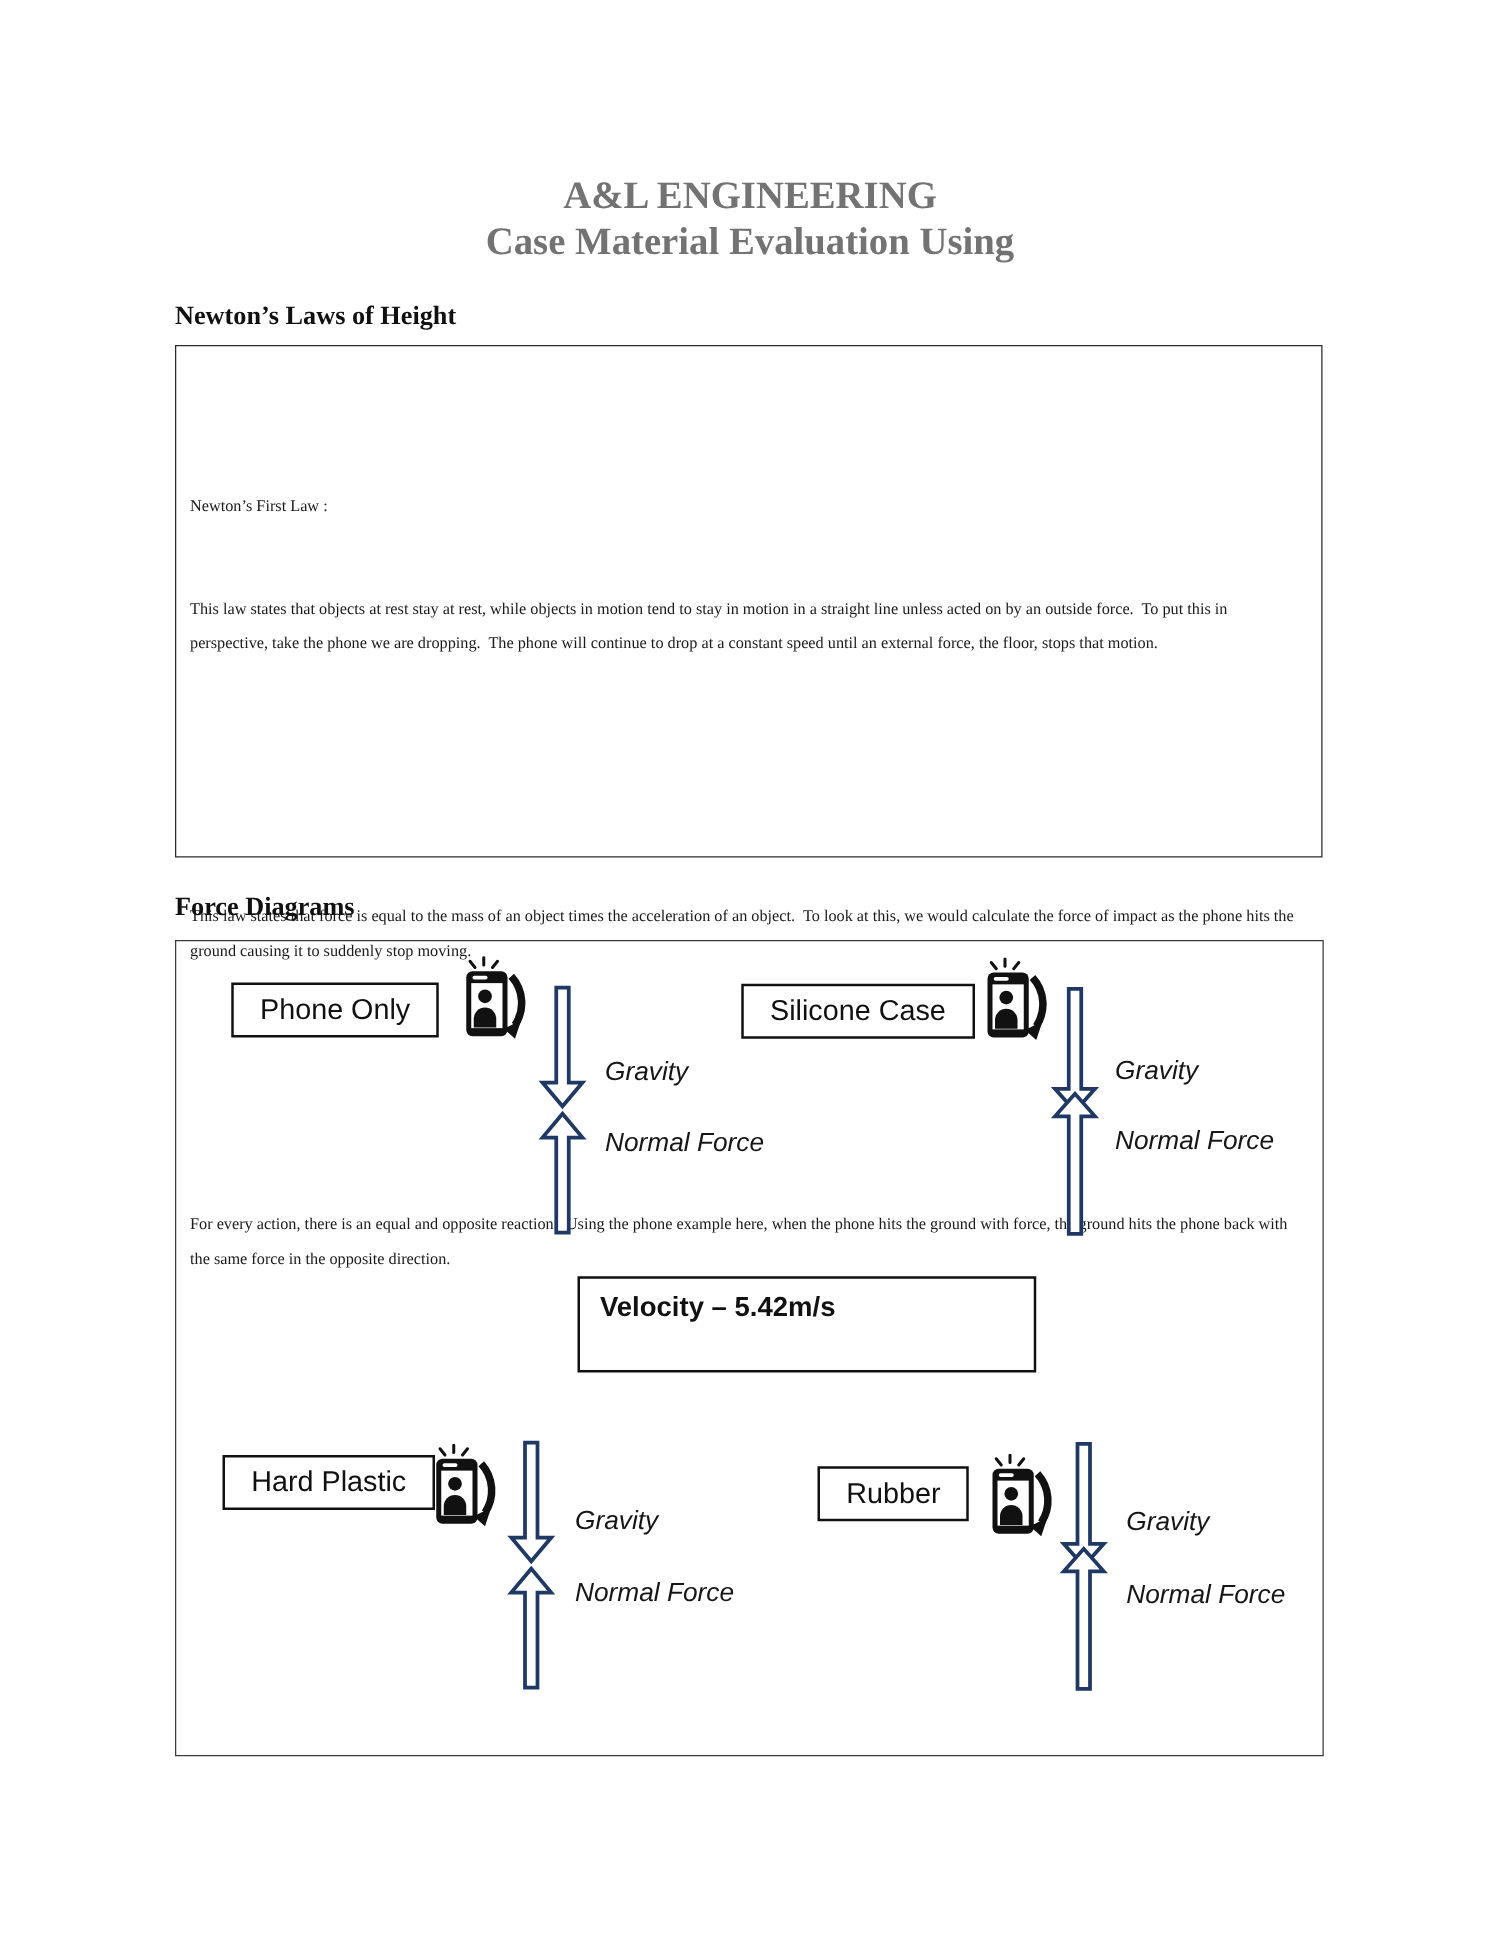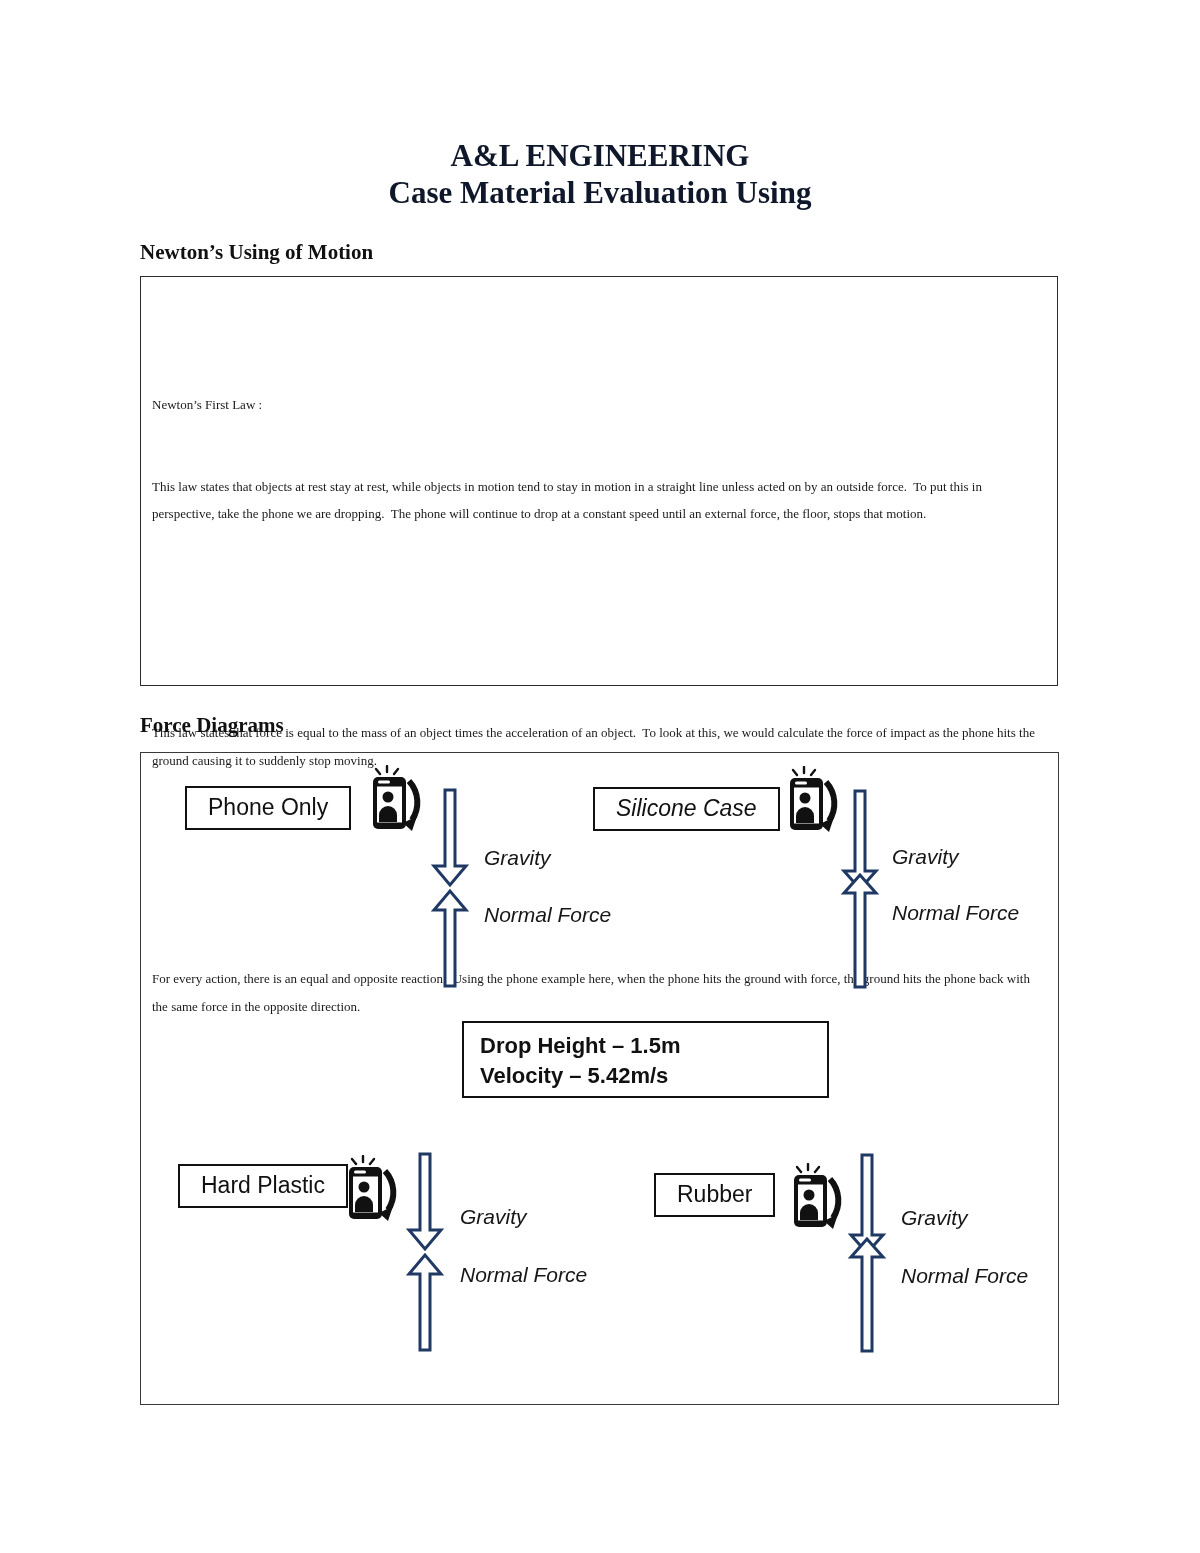--- a/index.html
+++ b/index.html
@@ -10,21 +10,21 @@
     background:#ffffff;
     font-family:"Liberation Serif", serif;
     color:#1a1a1a;
     overflow:hidden;
   }
   .title-line {
     position:absolute; left:0; width:1200px;
     text-align:center;
     font-family:"Liberation Serif", serif;
     font-weight:bold; font-size:31px;
-    color:#0f172a;
+    color:#737373;
   }
   .section-heading {
     position:absolute; left:140px;
     font-family:"Liberation Serif", serif;
     font-weight:bold; font-size:21px;
     color:#111111;
   }
   .law-box {
     position:absolute; left:140px; top:276px;
     width:918px; height:410px;
@@ -71,21 +71,21 @@
   .arrow-path { fill:#ffffff; stroke:#1f3864; stroke-width:3; stroke-linejoin:miter; }
 </style>
 </head>
 <body>
 
 <div class="page">
 
   <div class="title-line" style="top:138px;">A&amp;L ENGINEERING</div>
   <div class="title-line" style="top:175px;">Case Material Evaluation Using</div>
 
-  <div class="section-heading" style="top:240px;">Newton’s Using of Motion</div>
+  <div class="section-heading" style="top:240px;">Newton’s Laws of Height</div>
 
   <div class="law-box">
     <div class="law">
       <div class="law-heading">Newton’s First Law :</div>
       <div class="law-body">This law states that objects at rest stay at rest, while objects in motion tend to stay in motion in a straight line unless acted on by an outside force.  To put this in perspective, take the phone we are dropping.  The phone will continue to drop at a constant speed until an external force, the floor, stops that motion.</div>
     </div>
     <div class="law">
       <div class="law-body">This law states that force is equal to the mass of an object times the acceleration of an object.  To look at this, we would calculate the force of impact as the phone hits the ground causing it to suddenly stop moving.</div>
     </div>
     <div class="law">
@@ -115,21 +115,21 @@
     </svg>
 
     <svg class="arrow-svg" style="left:289px; top:35px;" width="40" height="200" viewBox="0 0 40 200">
       <path class="arrow-path" d="M15 2 H25 V78 H36 L20 97 L4 78 H15 Z"></path>
       <path class="arrow-path" d="M15 198 V122 H4 L20 103 L36 122 H25 V198 Z"></path>
     </svg>
 
     <div class="force-label" style="left:343px; top:93px;">Gravity</div>
     <div class="force-label" style="left:343px; top:150px;">Normal Force</div>
 
-    <div class="label-box" style="left:452px; top:34px;font-style:italic;">Silicone Case</div>
+    <div class="label-box" style="left:452px; top:34px;">Silicone Case</div>
 
     <svg class="phone-svg" style="left:644px; top:13px;" width="56" height="72" viewBox="0 0 56 72">
       <g stroke="#111" stroke-width="2.4" stroke-linecap="round">
         <line x1="12" y1="9" x2="8" y2="4"></line>
           <line x1="19" y1="7" x2="19" y2="1"></line>
           <line x1="26" y1="9" x2="30" y2="4"></line>
       </g>
       <rect x="5" y="12" width="33" height="52" rx="5" fill="#111"></rect>
       <rect x="10" y="15.5" width="12" height="3" rx="1.5" fill="#fff"></rect>
       <rect x="9" y="21.5" width="25" height="36" fill="#fff"></rect>
@@ -141,21 +141,20 @@
 
     <svg class="arrow-svg" style="left:699px; top:36px;" width="40" height="200" viewBox="0 0 40 200">
       <path class="arrow-path" d="M15 2 H25 V82 H36 L20 100 L4 82 H15 Z"></path>
       <path class="arrow-path" d="M15 198 V104 H4 L20 86 L36 104 H25 V198 Z"></path>
     </svg>
 
     <div class="force-label" style="left:751px; top:92px;">Gravity</div>
     <div class="force-label" style="left:751px; top:148px;">Normal Force</div>
 
     <div class="info-box">
-      <div>Drop Height – 1.5m</div>
       <div>Velocity – 5.42m/s</div>
     </div>
 
     <div class="label-box" style="left:37px; top:411px;">Hard Plastic</div>
 
     <svg class="phone-svg" style="left:203px; top:402px;" width="56" height="72" viewBox="0 0 56 72">
       <g stroke="#111" stroke-width="2.4" stroke-linecap="round">
         <line x1="12" y1="9" x2="8" y2="4"></line>
           <line x1="19" y1="7" x2="19" y2="1"></line>
           <line x1="26" y1="9" x2="30" y2="4"></line>

